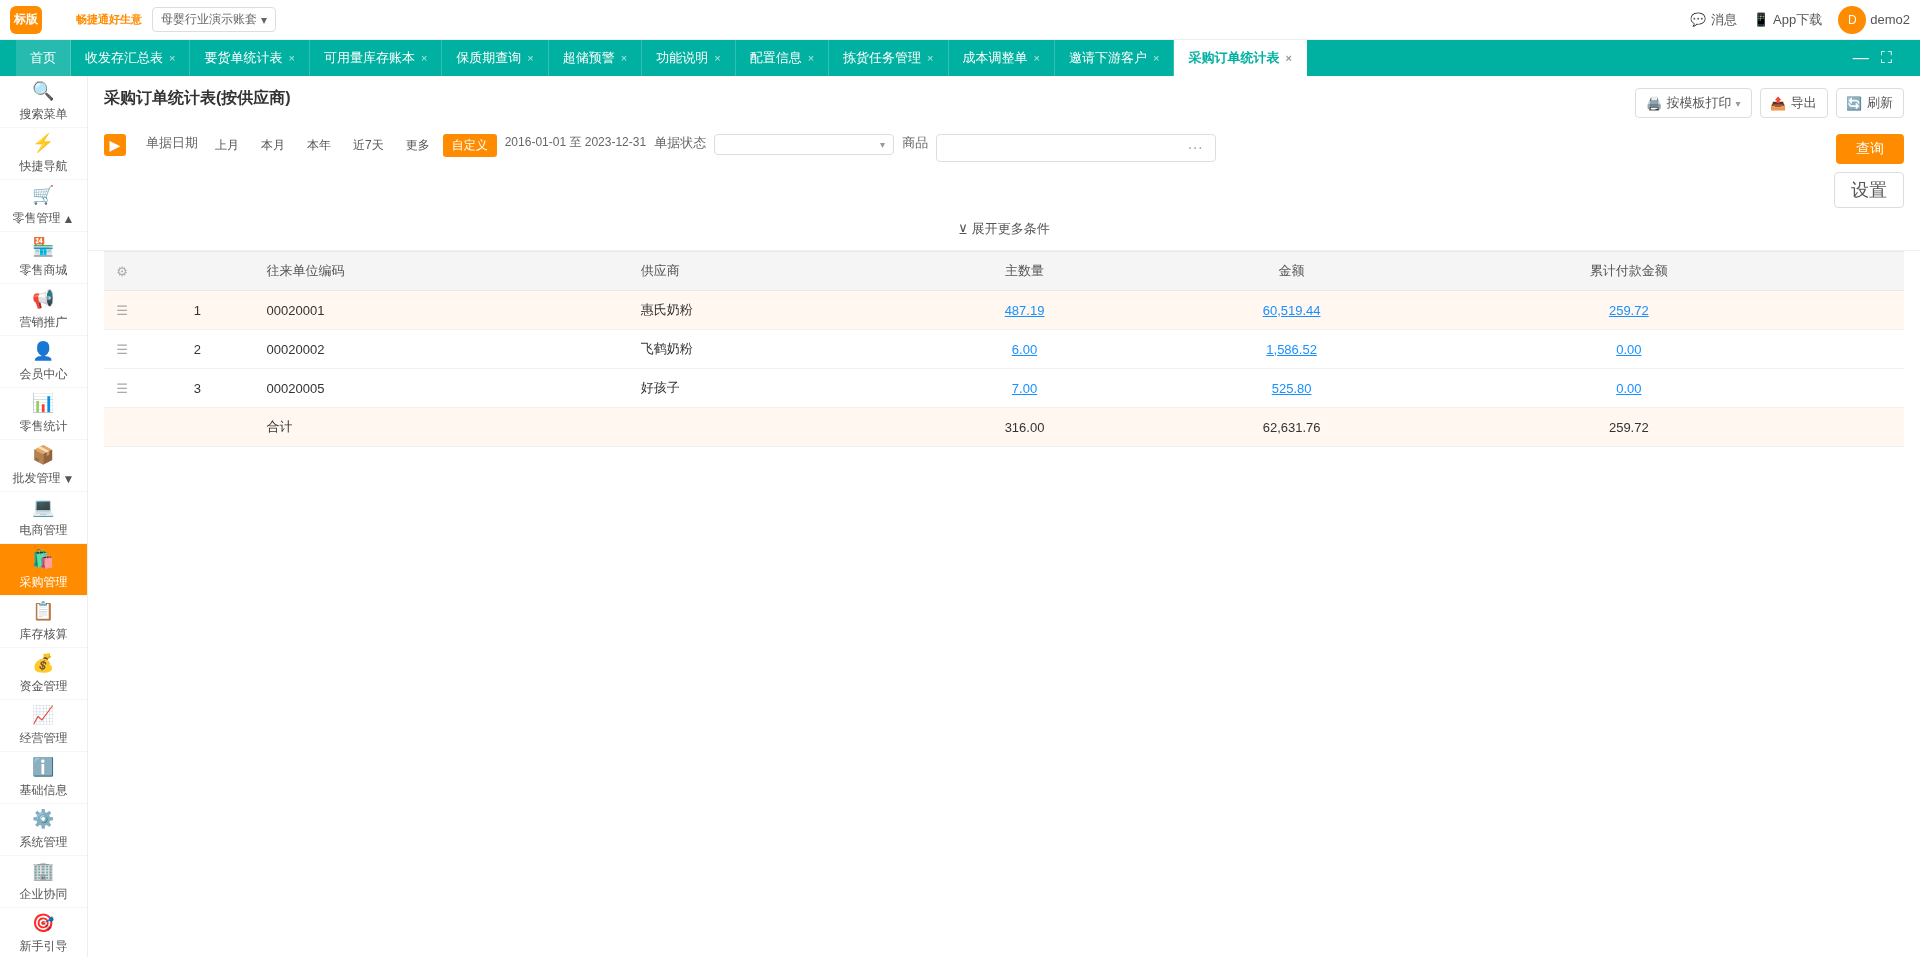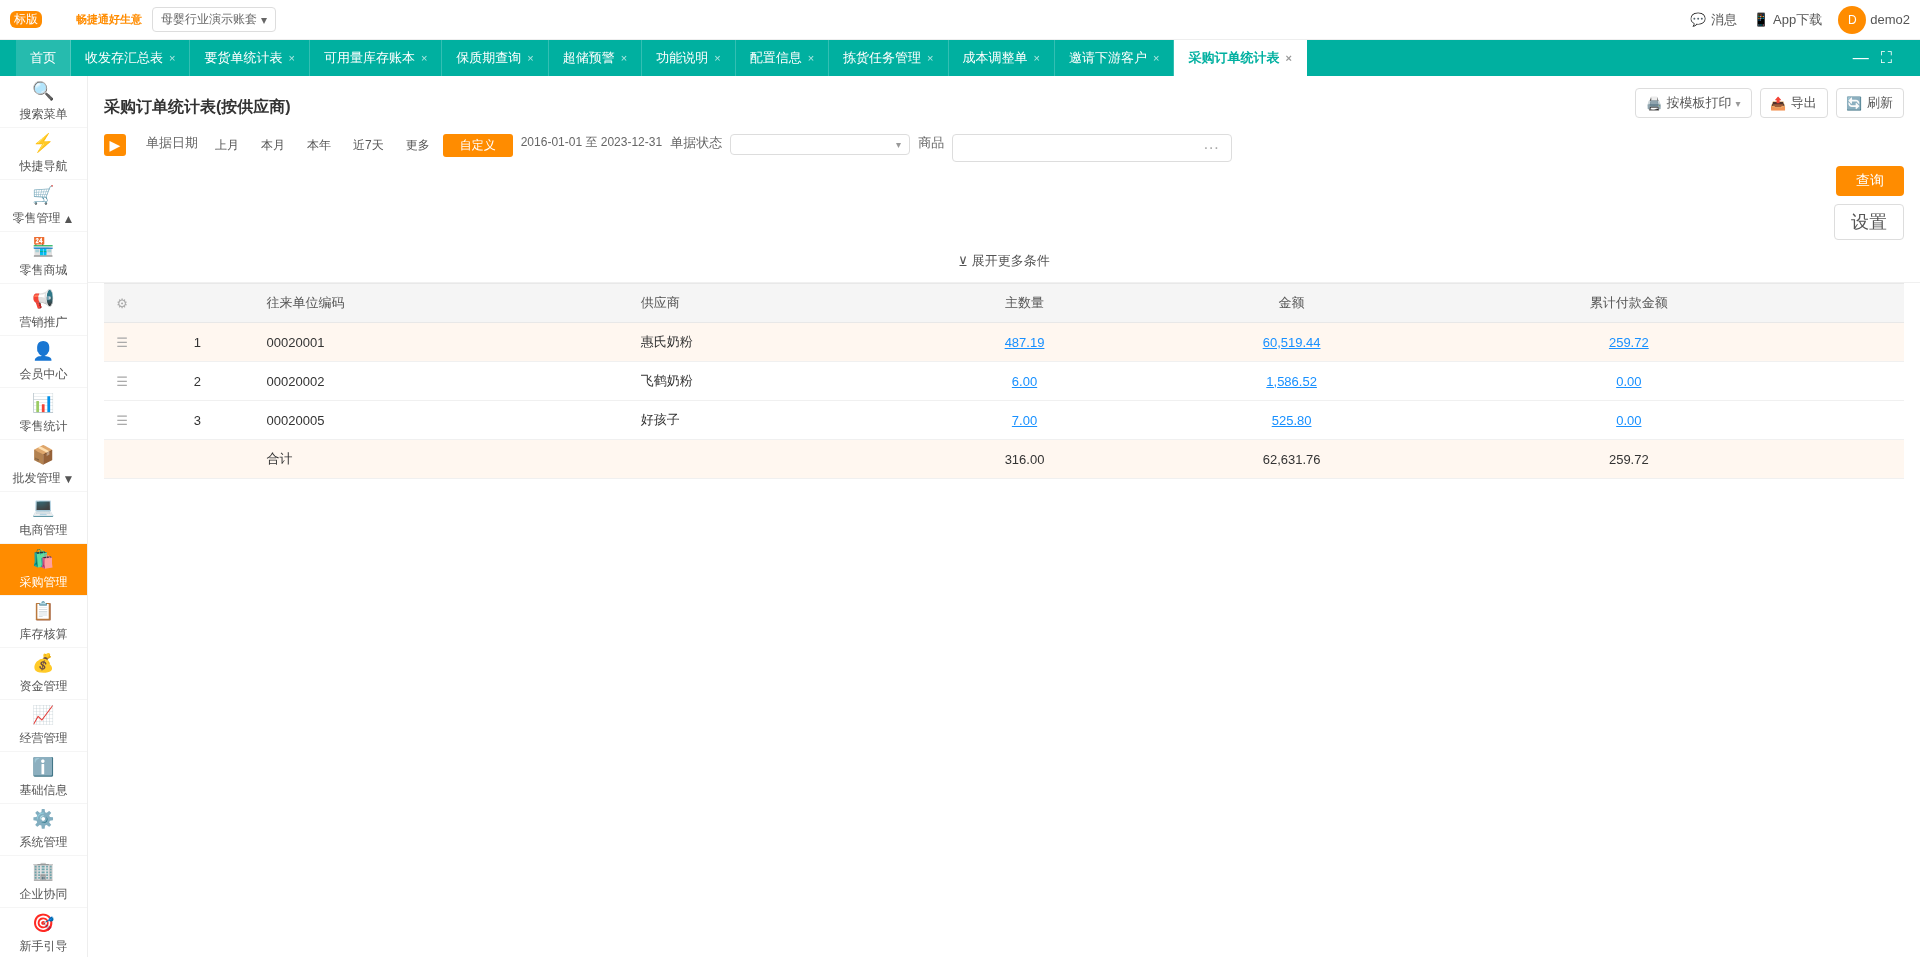--- a/index.html
+++ b/index.html
@@ -4,21 +4,21 @@
   <style>
     * { margin: 0; padding: 0; box-sizing: border-box; }
     body { font-family: 'Microsoft YaHei', '微软雅黑', sans-serif; font-size: 13px; background: #f5f5f5; overflow: hidden; width: 1920px; height: 957px; }
 
     
     .top-bar {
       display: flex; align-items: center; height: 40px; background: #fff;
       border-bottom: 1px solid #eee; padding: 0 10px; gap: 10px;
     }
     .logo-area { display: flex; align-items: center; gap: 6px; min-width: 88px; }
-    .logo-icon { width: 32px; height: 17px; background: #ff8c00; border-radius: 6px; display: flex; align-items: center; justify-content: center; color: white; font-weight: normal; font-size: 12px; }
+    .logo-icon { width: 32px; height: 28px; background: #ff8c00; border-radius: 6px; display: flex; align-items: center; justify-content: center; color: white; font-weight: bold; font-size: 12px; }
     .logo-text { color: #ff8c00; font-size: 11px; font-weight: bold; line-height: 1.2; padding-left: 28px; }
     .company-selector { display: flex; align-items: center; gap: 4px; color: #333; font-size: 13px; cursor: pointer; border: 1px solid #ddd; border-radius: 4px; padding: 3px 8px; }
     .company-selector span { color: #666; font-size: 12px; }
     .top-right { margin-left: auto; display: flex; align-items: center; gap: 16px; }
     .top-icon-btn { display: flex; align-items: center; gap: 4px; color: #555; font-size: 13px; cursor: pointer; }
     .avatar { width: 28px; height: 28px; border-radius: 50%; background: #ff8c00; display: flex; align-items: center; justify-content: center; color: white; font-size: 12px; }
 
     
     .nav-tabs {
       display: flex; align-items: center; height: 36px; background: #00b0a0;
@@ -47,33 +47,33 @@
       border-bottom: 1px solid #f5f5f5; min-height: 52px;
     }
     .sidebar-item.active { background: #ff8c00; color: #fff; }
     .sidebar-item .si-icon { font-size: 18px; }
     .sidebar-group-label { display: flex; align-items: center; gap: 2px; }
 
     
     .content-area { flex: 1; overflow: auto; background: #fff; }
 
     
-    .page-header { display: flex; align-items: flex-end; justify-content: space-between; padding: 12px 16px 8px; gap: 48px; }
+    .page-header { display: flex; align-items: flex-start; justify-content: space-between; padding: 12px 16px 8px; gap: 48px; }
     .page-title { font-size: 16px; font-weight: bold; color: #333; }
     .page-actions { display: flex; align-items: center; gap: 8px; }
     .btn-print { display: flex; align-items: center; gap: 4px; border: 1px solid #ddd; border-radius: 4px; padding: 5px 10px; background: #fff; cursor: pointer; font-size: 13px; color: #555; }
     .btn-export { display: flex; align-items: center; gap: 4px; border: 1px solid #ddd; border-radius: 4px; padding: 5px 10px; background: #fff; cursor: pointer; font-size: 13px; color: #555; }
     .btn-refresh { display: flex; align-items: center; gap: 4px; border: 1px solid #ddd; border-radius: 4px; padding: 5px 10px; background: #fff; cursor: pointer; font-size: 13px; color: #555; }
 
     
     .filter-area { padding: 8px 16px; border-bottom: 1px solid #f0f0f0; }
     .filter-label { color: #666; font-size: 13px; white-space: nowrap; }
     .date-shortcuts { display: flex; gap: 4px; align-items: center; }
     .date-shortcut { padding: 2px 8px; border-radius: 3px; cursor: pointer; font-size: 12px; color: #555; border: 1px solid transparent; }
-    .date-shortcut.custom { background: #ff8c00; color: white; border-radius: 3px; padding: 2px 16px; font-size: 12px; }
+    .date-shortcut.custom { background: #ff8c00; color: white; border-radius: 3px; padding: 2px 8px; font-size: 12px; }
     .date-range { color: #666; font-size: 12px; }
     .filter-select { border: 1px solid #ddd; border-radius: 4px; padding: 4px 8px; font-size: 13px; background: #fff; min-width: 140px; cursor: pointer; display: flex; align-items: center; justify-content: space-between; }
     .expand-btn { display: flex; align-items: center; gap: 4px; color: #555; font-size: 13px; cursor: pointer; margin: 8px auto 0; width: fit-content; }
     .filter-collapse-row { display: flex; justify-content: center; padding: 4px 0; }
     .btn-query { background: #ff8c00; color: white; border: none; border-radius: 4px; padding: 6px 20px; font-size: 14px; cursor: pointer; }
     .btn-settings { background: #fff; color: #555; border: 1px solid #ddd; border-radius: 4px; padding: 5px 16px; font-size: 18px; cursor: pointer; margin-top: 4px; }
 
     
     .table-container { padding: 0 16px 16px; }
     table { width: 100%; border-collapse: collapse; }
@@ -88,21 +88,21 @@
 
     
     .table-footer { background: #fff7f0; }
     .table-footer td { font-size: 13px; color: #333; padding: 10px 12px; border-top: 1px solid #e8e8e8; }
 
     
     .collapse-arrow { display: inline-flex; align-items: center; justify-content: center; width: 22px; height: 22px; background: #ff8c00; border-radius: 3px; color: white; cursor: pointer; font-size: 14px; margin-right: 8px; }
 
     .filter-main-row { display: flex; align-items: flex-start; gap: 12px; }
     .filter-left { flex: 1; display: flex; flex-wrap: wrap; gap: 8px; align-items: flex-start; }
-    .filter-right { display: flex; flex-direction: column; gap: 4px; align-items: flex-end; margin-top: 32px; }
+    .filter-right { display: flex; flex-direction: column; gap: 4px; align-items: flex-end; }
 
     
     .dropdown-arrow { color: #999; font-size: 10px; }
 
     .ellipsis-btn { color: #aaa; cursor: pointer; font-size: 16px; padding: 0 4px; }
   </style>
 </head>
 <body>
 
 <div class="top-bar">

